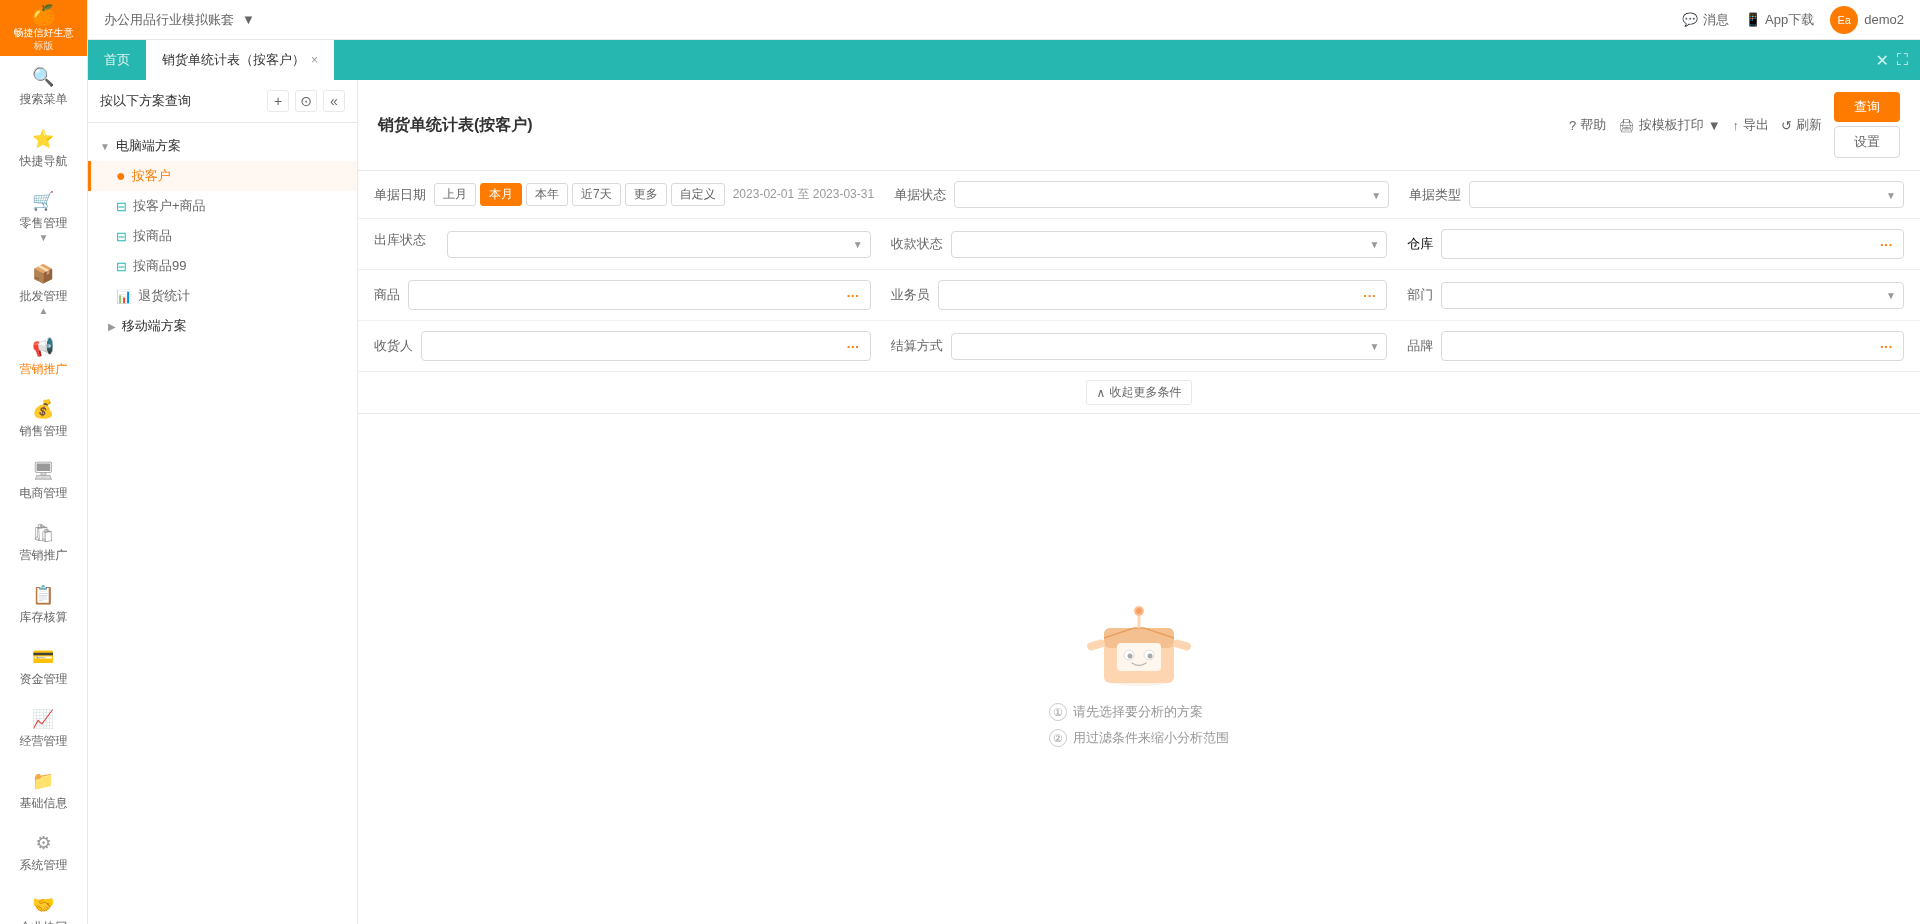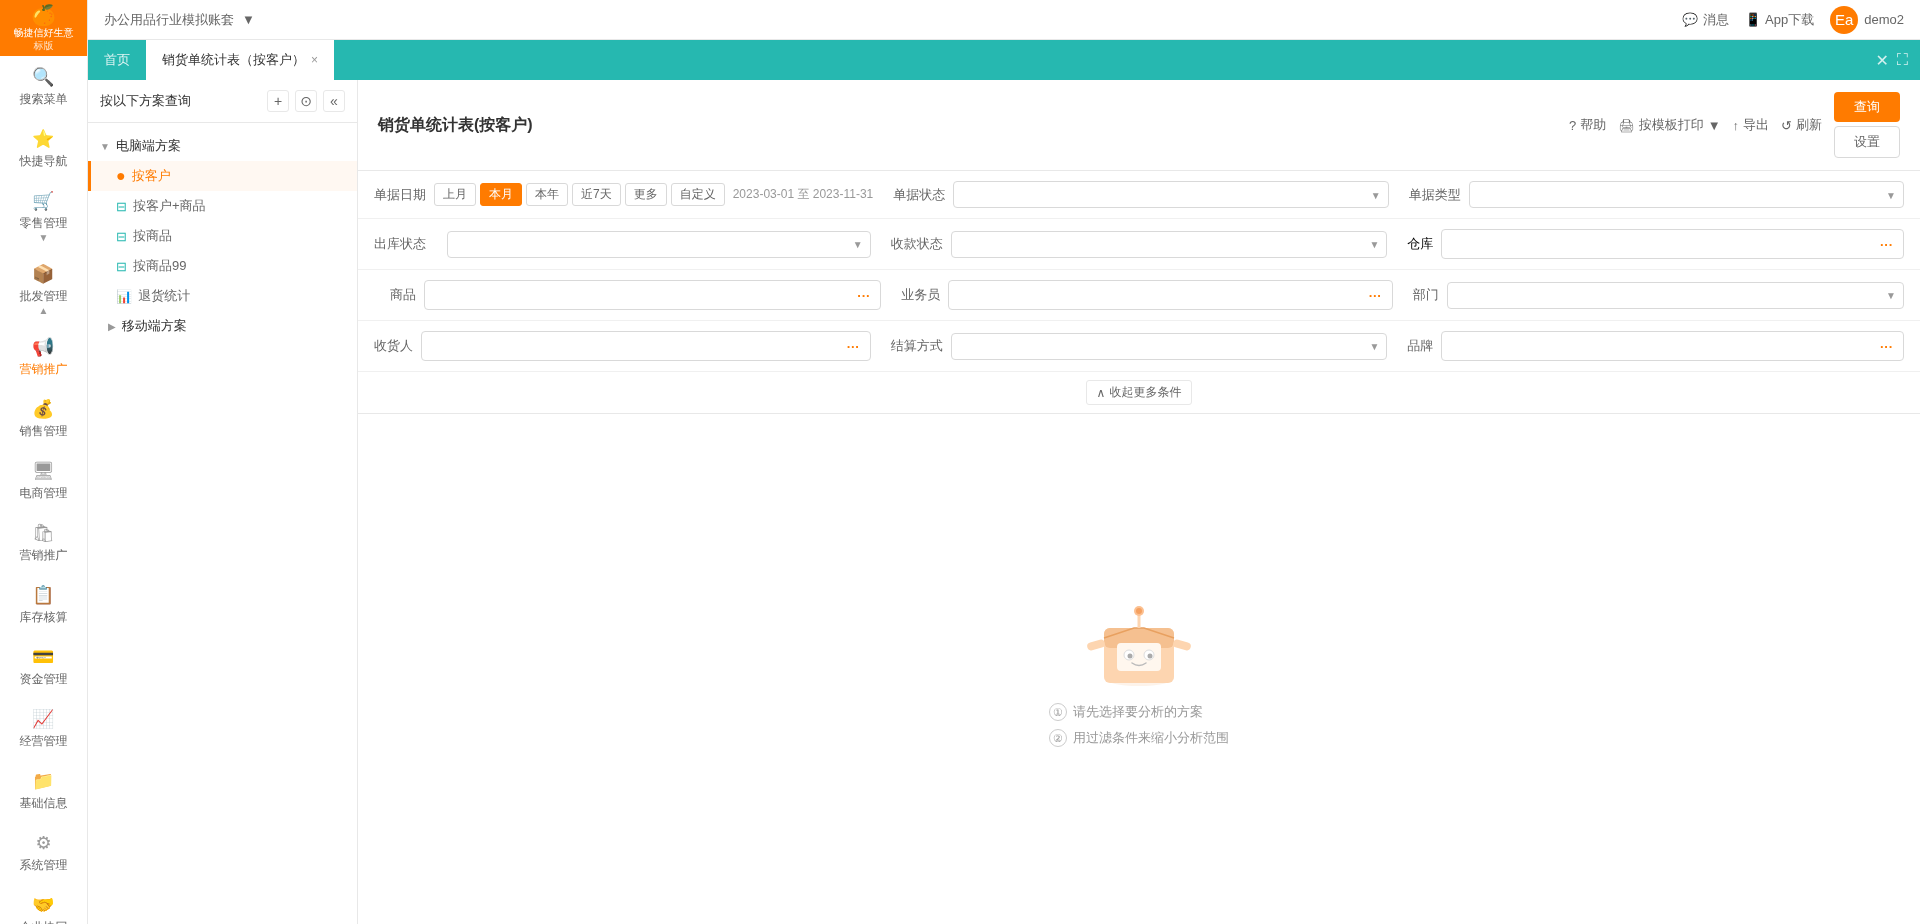--- a/index.html
+++ b/index.html
@@ -16,21 +16,21 @@
     .sidebar-menu-label { font-size: 12px; }
 
     
     .main { flex: 1; display: flex; flex-direction: column; height: 924px; overflow: hidden; }
 
     
     .top-header { height: 40px; background: #fff; display: flex; align-items: center; justify-content: space-between; padding: 0 16px; border-bottom: 1px solid #e8e8e8; flex-shrink: 0; }
     .header-left { display: flex; align-items: center; gap: 8px; color: #666; font-size: 13px; }
     .header-right { display: flex; align-items: center; gap: 16px; color: #666; font-size: 13px; }
     .header-right-item { display: flex; align-items: center; gap: 4px; cursor: pointer; }
-    .avatar { width: 28px; height: 28px; border-radius: 50%; background: #ff7b00; color: #fff; display: flex; align-items: center; justify-content: center; font-size: 15px; }
+    .avatar { width: 28px; height: 28px; border-radius: 50%; background: #ff7b00; color: #fff; display: flex; align-items: center; justify-content: center; font-size: 11px; }
 
     
     .tab-bar { height: 40px; background: #26b8b0; display: flex; align-items: center; padding: 0 0; flex-shrink: 0; }
     .tab { height: 40px; display: flex; align-items: center; padding: 0 16px; cursor: pointer; color: rgba(255,255,255,0.85); font-size: 13px; gap: 6px; }
     .tab.active { background: #fff; color: #333; height: 40px; }
     .tab-close { color: #999; font-size: 12px; cursor: pointer; }
     .tab-maximize { margin-left: auto; color: rgba(255,255,255,0.8); font-size: 16px; cursor: pointer; padding: 0 12px; display: flex; align-items: center; gap: 8px; }
 
     
     .page-header { background: #fff; padding: 12px 20px; display: flex; align-items: center; justify-content: space-between; border-bottom: 1px solid #e8e8e8; flex-shrink: 0; }
@@ -258,21 +258,21 @@
           <div style="display:flex;align-items:center;gap:8px;">
             <span style="color:#666;font-size:13px;white-space:nowrap;">单据日期</span>
             <div style="display:flex;align-items:center;gap:4px;">
               <button style="padding:2px 8px;border-radius:3px;border:1px solid #d9d9d9;background:#fff;color:#666;cursor:pointer;font-size:12px;">上月</button>
               <button style="padding:2px 8px;border-radius:3px;border:1px solid #ff7b00;background:#ff7b00;color:#fff;cursor:pointer;font-size:12px;">本月</button>
               <button style="padding:2px 8px;border-radius:3px;border:1px solid #d9d9d9;background:#fff;color:#666;cursor:pointer;font-size:12px;">本年</button>
               <button style="padding:2px 8px;border-radius:3px;border:1px solid #d9d9d9;background:#fff;color:#666;cursor:pointer;font-size:12px;">近7天</button>
               <button style="padding:2px 8px;border-radius:3px;border:1px solid #d9d9d9;background:#fff;color:#666;cursor:pointer;font-size:12px;">更多</button>
               <button style="padding:2px 8px;border-radius:3px;border:1px solid #d9d9d9;background:#fff;color:#666;cursor:pointer;font-size:12px;">自定义</button>
             </div>
-            <span style="color:#999;font-size:12px;">2023-03-01 至 2023-11-31</span>
+            <span style="color:#999;font-size:12px;">2023-02-01 至 2023-03-31</span>
           </div>
 
           <div style="display:flex;align-items:center;gap:8px;flex:1;">
             <span style="color:#666;font-size:13px;white-space:nowrap;">单据状态</span>
             <div class="select-control-wrap" style="flex:1;">
               <select class="select-control">
                 <option value=""></option>
               </select>
             </div>
           </div>
@@ -281,21 +281,21 @@
             <span style="color:#666;font-size:13px;white-space:nowrap;">单据类型</span>
             <div class="select-control-wrap" style="flex:1;">
               <select class="select-control">
                 <option value=""></option>
               </select>
             </div>
           </div>
         </div>
 
         <div style="display:flex;align-items:center;padding:10px 16px;gap:20px;border-bottom:1px solid #f0f0f0;">
-          <div style="display:flex;align-items:center;gap:21px;flex:1;">
+          <div style="display:flex;align-items:flex-start;gap:21px;flex:1;">
             <span style="color:#666;font-size:13px;white-space:nowrap;">出库状态</span>
             <div class="select-control-wrap" style="flex:1;">
               <select class="select-control">
                 <option value=""></option>
               </select>
             </div>
           </div>
           <div style="display:flex;align-items:center;gap:8px;flex:1;">
             <span style="color:#666;font-size:13px;white-space:nowrap;">收款状态</span>
             <div class="select-control-wrap" style="flex:1;">
@@ -306,21 +306,21 @@
           </div>
           <div style="display:flex;align-items:center;gap:8px;flex:1;">
             <span style="color:#000000;font-size:13px;white-space:nowrap;">仓库</span>
             <div style="flex:1;border:1px solid #d9d9d9;border-radius:4px;padding:5px 10px;display:flex;align-items:center;justify-content:flex-end;background:#fff;cursor:pointer;min-height:30px;">
               <span style="color:#ff7b00;font-weight:bold;">···</span>
             </div>
           </div>
         </div>
 
         <div style="display:flex;align-items:center;padding:10px 16px;gap:20px;border-bottom:1px solid #f0f0f0;">
-          <div style="display:flex;align-items:center;gap:8px;flex:1;margin-left:16px;">
+          <div style="display:flex;align-items:center;gap:8px;flex:1;">
             <span style="color:#666;font-size:13px;white-space:nowrap;">商品</span>
             <div style="flex:1;border:1px solid #d9d9d9;border-radius:4px;padding:5px 10px;display:flex;align-items:center;justify-content:flex-end;background:#fff;cursor:pointer;min-height:30px;">
               <span style="color:#ff7b00;font-weight:bold;">···</span>
             </div>
           </div>
           <div style="display:flex;align-items:center;gap:8px;flex:1;">
             <span style="color:#666;font-size:13px;white-space:nowrap;">业务员</span>
             <div style="flex:1;border:1px solid #d9d9d9;border-radius:4px;padding:5px 10px;display:flex;align-items:center;justify-content:flex-end;background:#fff;cursor:pointer;min-height:30px;">
               <span style="color:#ff7b00;font-weight:bold;">···</span>
             </div>

